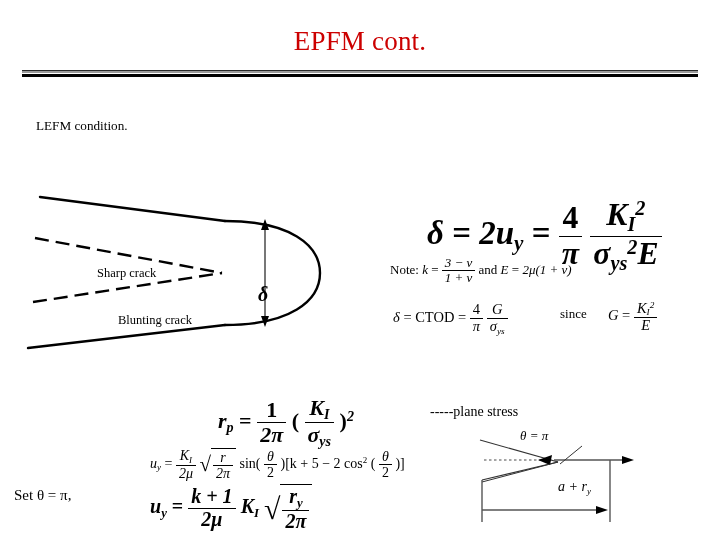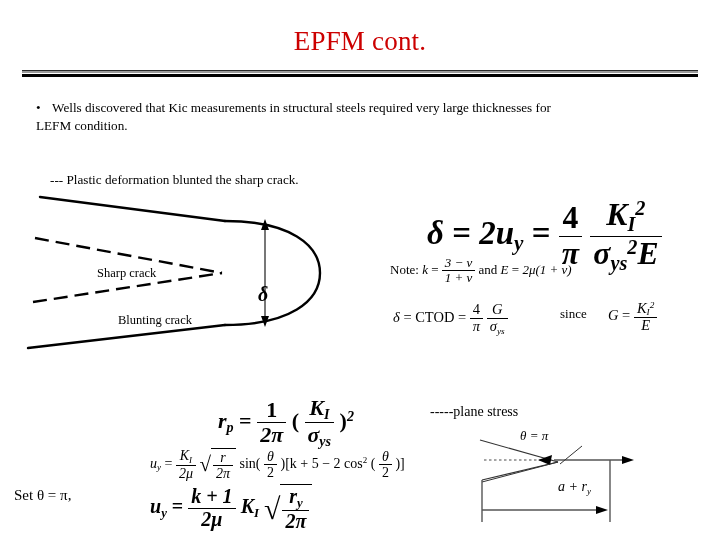--- a/index.html
+++ b/index.html
@@ -84,26 +84,22 @@
 <div class="slide">
 
   <div class="title">EPFM cont.</div>
 
   <div class="rule-wrap">
     <div class="rule-thin"></div>
     <div class="rule-grey"></div>
     <div class="rule-thick"></div>
   </div>
 
-  <div class="txt b1">
-    <span class="bullet">•</span><span>Wells discovered that Kic measurements in structural steels required very large thicknesses for</span>
-  </div>
   <div class="txt b1b">LEFM condition.</div>
 
-  <div class="txt d2">--- Plastic deformation blunted the sharp crack.</div>
 
   <svg class="diag-crack" width="360" height="165" viewBox="0 0 360 165">
 
     <path d="M 40 7 L 225 31" stroke="#000" stroke-width="2.4" fill="none" stroke-linecap="round"></path>
 
     <path d="M 225 31 C 290 31 320 55 320 83 C 320 111 290 135 225 135" stroke="#000" stroke-width="2.4" fill="none" stroke-linecap="round"></path>
 
     <path d="M 28 158 L 225 135" stroke="#000" stroke-width="2.4" fill="none" stroke-linecap="round"></path>
 
     <path d="M 35 48 L 222 83" stroke="#000" stroke-width="2.4" fill="none" stroke-dasharray="14 7" stroke-linecap="butt"></path>

